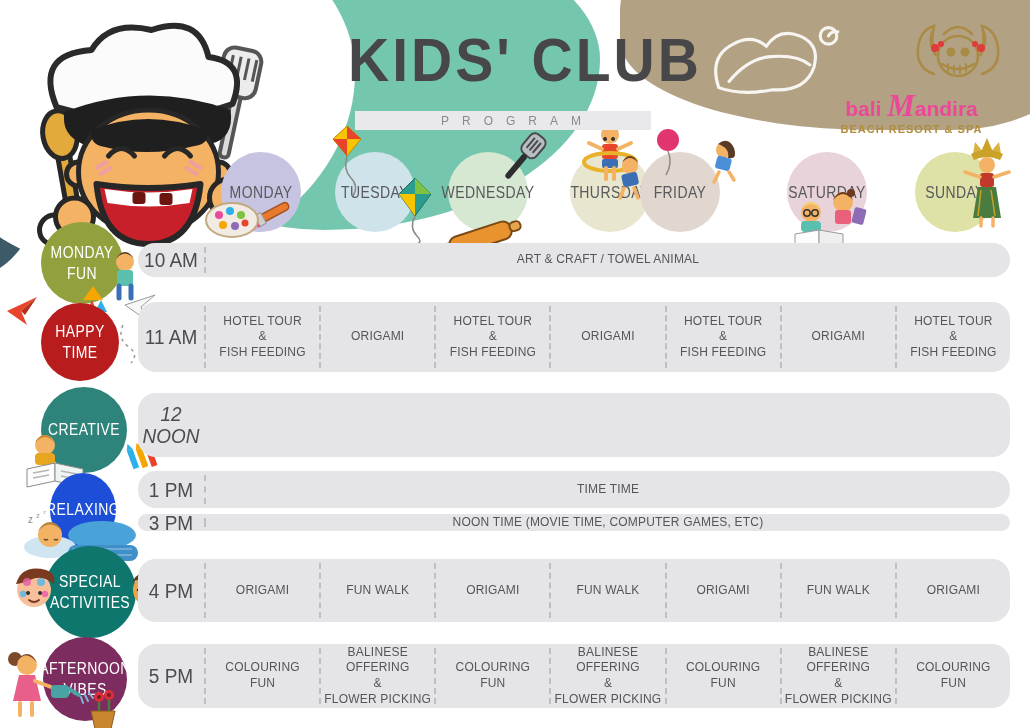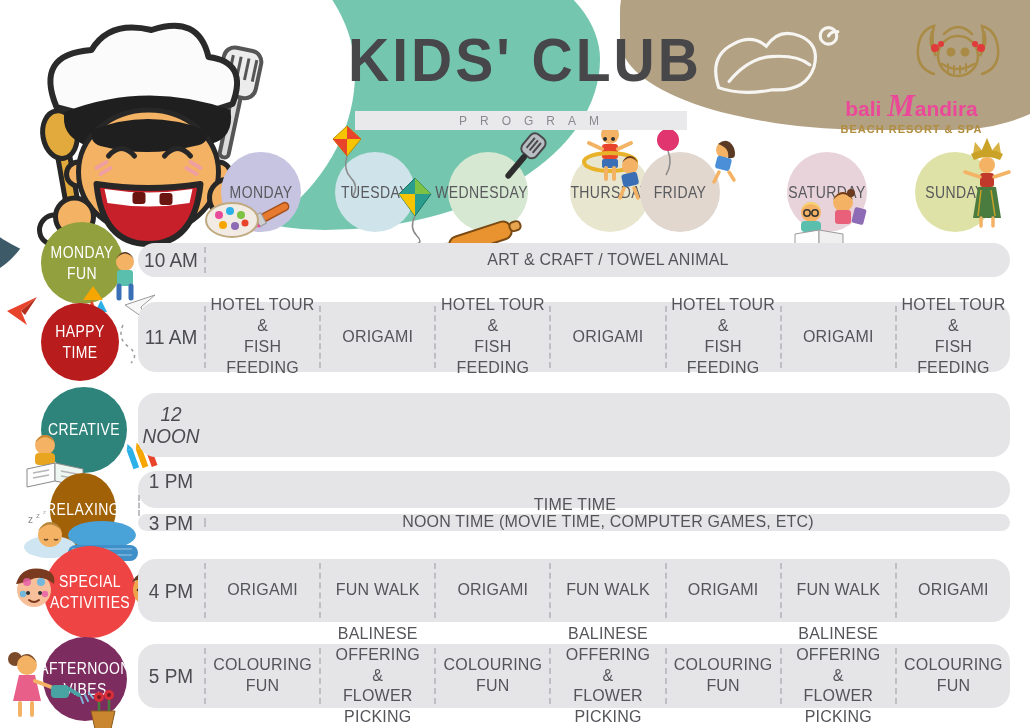--- a/index.html
+++ b/index.html
@@ -19,21 +19,21 @@
   .orn-teal { left:196px; top:0px; width:128px; height:145px; }
   .orn-tan  { left:698px; top:4px; width:145px; height:100px; }
 
   
   .chef { position:absolute; left:-6px; top:12px; width:305px; height:250px; z-index:4; }
 
   
   .title { position:absolute; left:340px; top:24px; width:370px; text-align:center;
            font-size:57px; font-weight:800; letter-spacing:3px; color:#47474a; z-index:5;
            transform:scaleY(1.08); transform-origin:top center; }
-  .program-bar { position:absolute; left:355px; top:111px; width:332px; height:19px; background:#e9e9eb;
+  .program-bar { position:absolute; left:355px; top:111px; width:296px; height:19px; background:#e9e9eb;
            display:flex; align-items:center; justify-content:center; z-index:5;padding-left:16px; }
   .program-bar span { font-size:12px; letter-spacing:13px; text-indent:13px; color:#898a8e; }
 
   
   .logo { position:absolute; right:16px; top:14px; width:205px; text-align:center; z-index:5; }
   .logo .mask { margin:0 6px 0 auto; display:block; }
   .brand { font-size:21px; font-weight:bold; color:#ec4899; line-height:1; white-space:nowrap; }
   .brand .m-script { font-family:"Liberation Serif", serif; font-style:italic; font-size:31px; font-weight:bold; }
   .tagline { font-size:11px; font-weight:bold; letter-spacing:1px; color:#b08c3e; margin-top:2px; }
 
@@ -46,29 +46,29 @@
   
   .group { position:absolute; z-index:4; }
   .group-circle { position:absolute; inset:0; border-radius:50%; display:flex; align-items:center; justify-content:center; text-align:center; }
   .group-label { font-size:14px; color:#fff; line-height:1.25; letter-spacing:.4px; white-space:pre-line; transform:scaleY(1.12); }
 
   
   .row { position:absolute; left:138px; width:872px; background:#e5e4e6; border-radius:18px; display:flex; z-index:4; }
   .r0 { top:243px; height:34px; }
   .r1 { top:302px; height:70px; }
   .r2 { top:393px; height:64px;font-style:italic; }
-  .r3 { top:471px; height:37px;flex-direction:column; }
+  .r3 { top:471px; height:37px; }
   .r4 { top:514px; height:17px; }
   .r5 { top:559px; height:63px; }
   .r6 { top:644px; height:64px; }
   .time { flex:none; width:66px; display:flex; align-items:center; justify-content:center;
           font-size:19px; color:#4b4c50; text-align:center; line-height:1.05; white-space:pre-line; transform:scaleY(1.1); }
   .cells { flex:1; display:flex; margin:4px 0; }
   .cell { flex:1; border-left:2px dashed #bfbfc3; display:flex; align-items:center; justify-content:center;
-          text-align:center; font-size:16px; color:#54555a; line-height:1.3; letter-spacing:.2px; white-space:pre-line;
+          text-align:center; font-size:12px; color:#54555a; line-height:1.3; letter-spacing:.2px; white-space:pre-line;
           padding:0 3px; }
 </style>
 </head>
 <body>
 
 <div class="canvas">
 
   <div class="blob blob-slate" style="background-color: rgb(60, 90, 104);"></div>
   <div class="blob blob-teal" style="background-color: rgb(116, 199, 174);"></div>
   <div class="blob blob-teal2" style="background-color: rgb(116, 199, 174);"></div>
@@ -198,21 +198,21 @@
       <polygon points="20,30 6,13 20,13" fill="#e8432b"></polygon>
       <path d="M20 30 q-4 14 4 22 q8 8 2 18" fill="none" stroke="#8a8a8a" stroke-width="1.5"></path>
       <polygon points="88,52 104,68 88,90 72,68" fill="#2a9d8f" stroke="#1b6f64"></polygon>
       <polygon points="88,52 104,68 88,68" fill="#7dc242"></polygon>
       <polygon points="88,90 72,68 88,68" fill="#f7c500"></polygon>
       <path d="M88 90 q-6 12 2 20 q6 6 0 8" fill="none" stroke="#8a8a8a" stroke-width="1.5"></path>
     </svg>
   </div>
 
   <div class="day" style="left:448px">
-    <div class="day-circle" style="background-color: rgb(214, 232, 209); justify-content: flex-end;">
+    <div class="day-circle" style="background-color: rgb(214, 232, 209);">
       <span class="day-label">WEDNESDAY</span>
     </div>
     <svg class="acc" style="left:-10px; top:-24px" width="110" height="130" viewBox="0 0 110 130">
       <g transform="rotate(40 88 22)">
         <rect x="82" y="2" width="18" height="24" rx="6" fill="#b9bec4" stroke="#4a4a4a" stroke-width="2"></rect>
         <line x1="87" y1="7" x2="87" y2="20" stroke="#4a4a4a" stroke-width="2"></line>
         <line x1="91" y1="7" x2="91" y2="20" stroke="#4a4a4a" stroke-width="2"></line>
         <line x1="95" y1="7" x2="95" y2="20" stroke="#4a4a4a" stroke-width="2"></line>
         <rect x="88" y="26" width="6" height="30" rx="3" fill="#2e2e2e"></rect>
       </g>
@@ -349,39 +349,39 @@
           <polygon points="112,16 118,16 115,10" fill="#2bb0e8"></polygon>
         <rect x="121" y="18" width="6" height="20" fill="#f7a600"></rect>
           <polygon points="121,18 127,18 124,12" fill="#f7a600"></polygon>
         <rect x="130" y="20" width="6" height="20" fill="#e8432b"></rect>
           <polygon points="130,20 136,20 133,14" fill="#e8432b"></polygon>
       </g>
     </svg>
   </div>
 
   <div class="group" style="left:42px; top:473px; width:74px; height:74px">
-    <div class="group-circle" style="background-color: #a16207; margin-left: 8px;">
+    <div class="group-circle" style="background-color: #1d4ed8; margin-left: 8px;">
       <span class="group-label">RELAXING</span>
     </div>
     <svg class="acc" style="left:-26px; bottom:-18px" width="130" height="56" viewBox="0 0 130 56">
       <text x="12" y="14" font-size="10" fill="#8a8a8a" font-family="Liberation Sans, sans-serif">z</text>
       <text x="20" y="9" font-size="8" fill="#9a9a9a" font-family="Liberation Sans, sans-serif">z</text>
       <text x="27" y="5" font-size="6" fill="#ababab" font-family="Liberation Sans, sans-serif">z</text>
       <ellipse cx="86" cy="26" rx="34" ry="14" fill="#4aa3d8"></ellipse>
       <ellipse cx="34" cy="38" rx="26" ry="11" fill="#cfe6f2"></ellipse>
       <circle cx="34" cy="26" r="12" fill="#f4b264"></circle>
       <path d="M22 22 q12 -13 24 0 q-5 -9 -12 -9 q-7 0 -12 9" fill="#b8863b"></path>
       <path d="M28 30 q2 2 4 0 M38 30 q2 2 4 0" stroke="#6b4a2a" stroke-width="1.5" fill="none"></path>
       <rect x="52" y="36" width="70" height="16" rx="8" fill="#3f8fc9"></rect>
       <path d="M56 40 h60 M56 46 h60" stroke="#ffffff" stroke-width="1.2" opacity=".5"></path>
     </svg>
   </div>
 
   <div class="group" style="left:44px; top:546px; width:92px; height:92px">
-    <div class="group-circle" style="background-color: #ef4444;">
+    <div class="group-circle" style="background-color: #0f766e;">
       <span class="group-label">SPECIAL
 ACTIVITIES</span>
     </div>
     <svg class="acc" style="left:-36px; top:14px" width="168" height="60" viewBox="0 0 168 60">
       <circle cx="26" cy="30" r="17" fill="#f7c09a"></circle>
       <path d="M8 24 q6 -20 30 -14 q10 3 8 14 q-12 -10 -24 -4 q-10 4 -14 4" fill="#7a3a20"></path>
       <circle cx="19" cy="22" r="4" fill="#e860a8" opacity=".85"></circle>
       <circle cx="33" cy="22" r="4" fill="#5bb5e8" opacity=".85"></circle>
       <circle cx="15" cy="34" r="3.2" fill="#5bb5e8" opacity=".85"></circle>
       <circle cx="37" cy="34" r="3.2" fill="#e860a8" opacity=".85"></circle>

